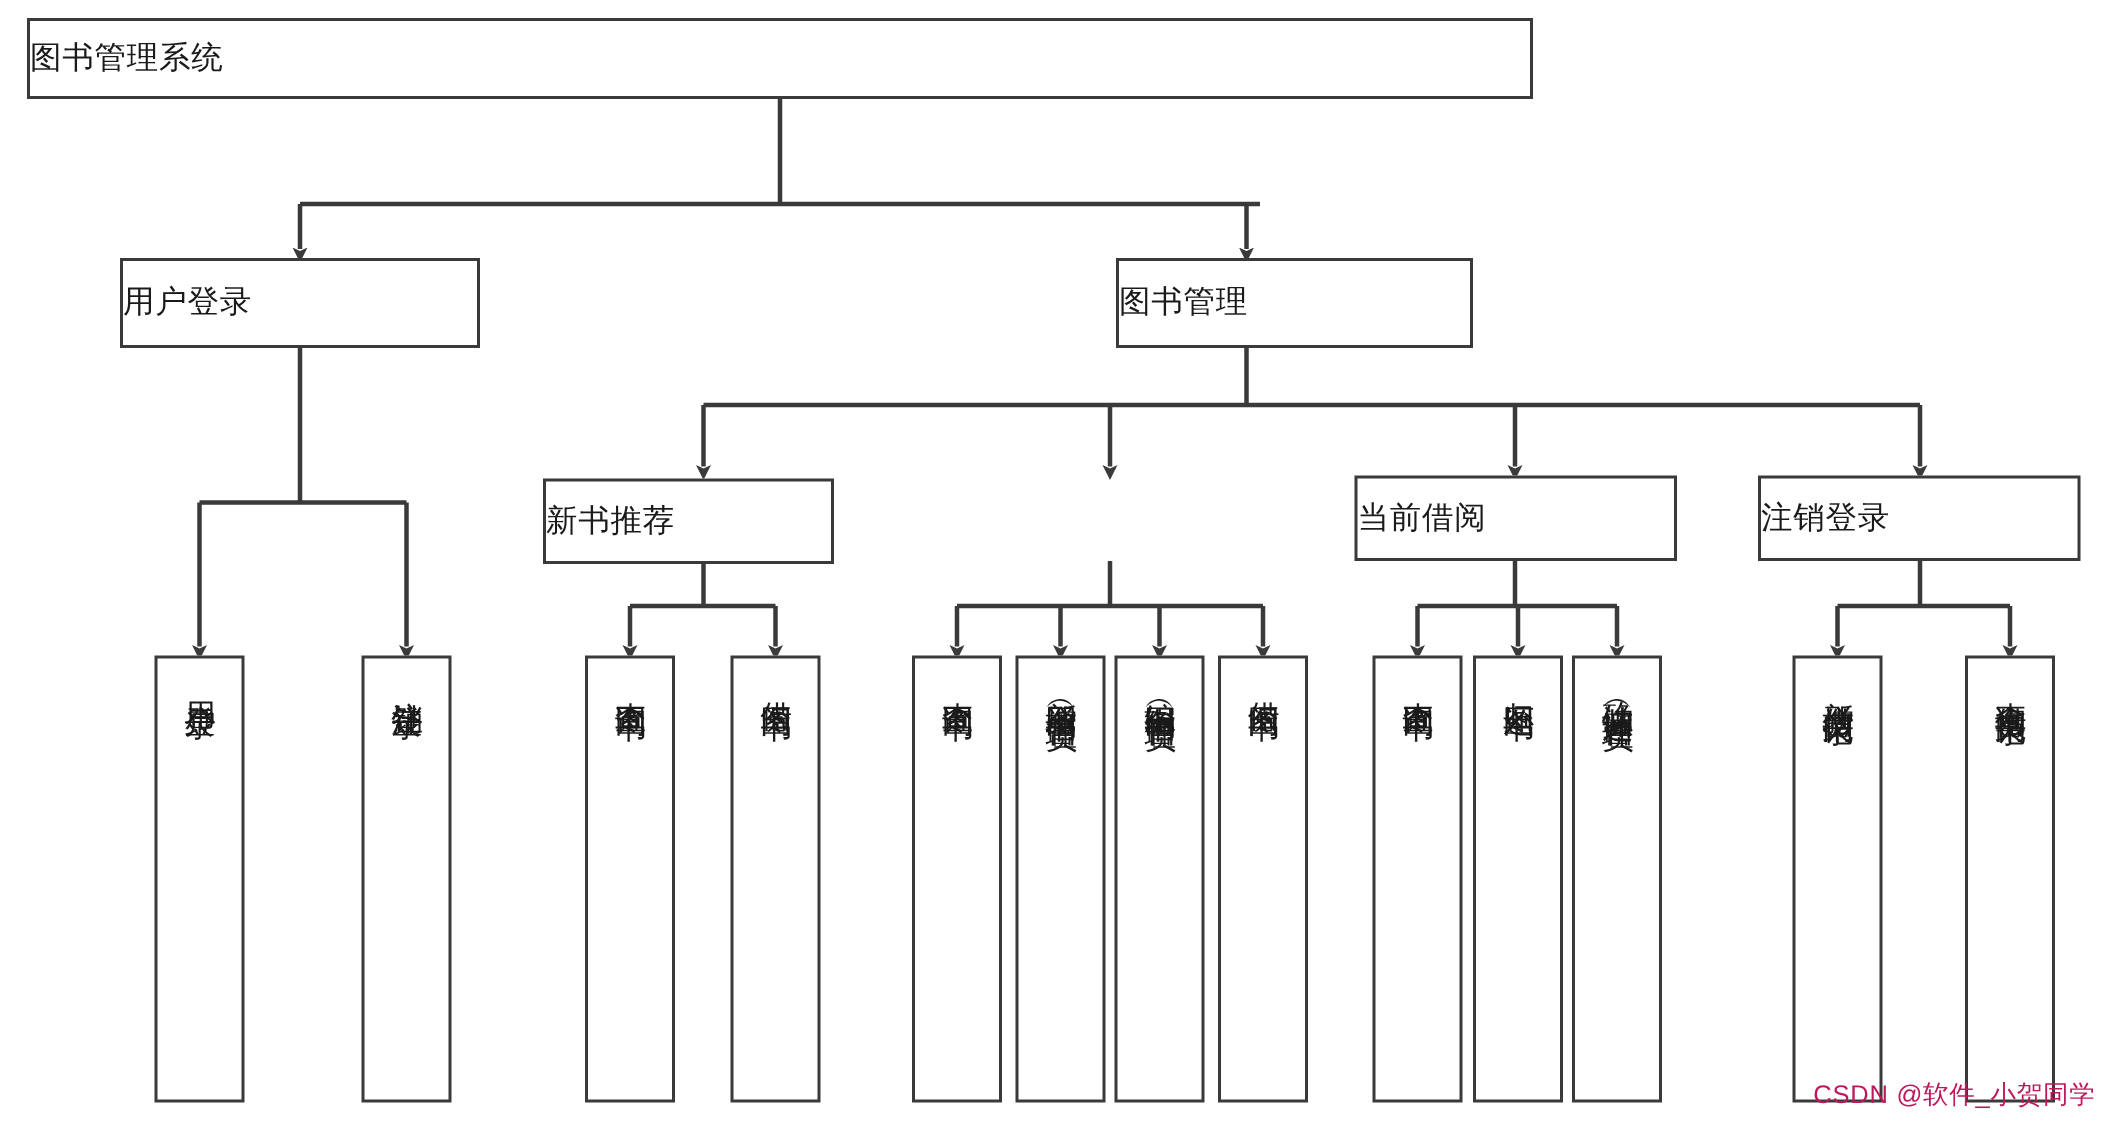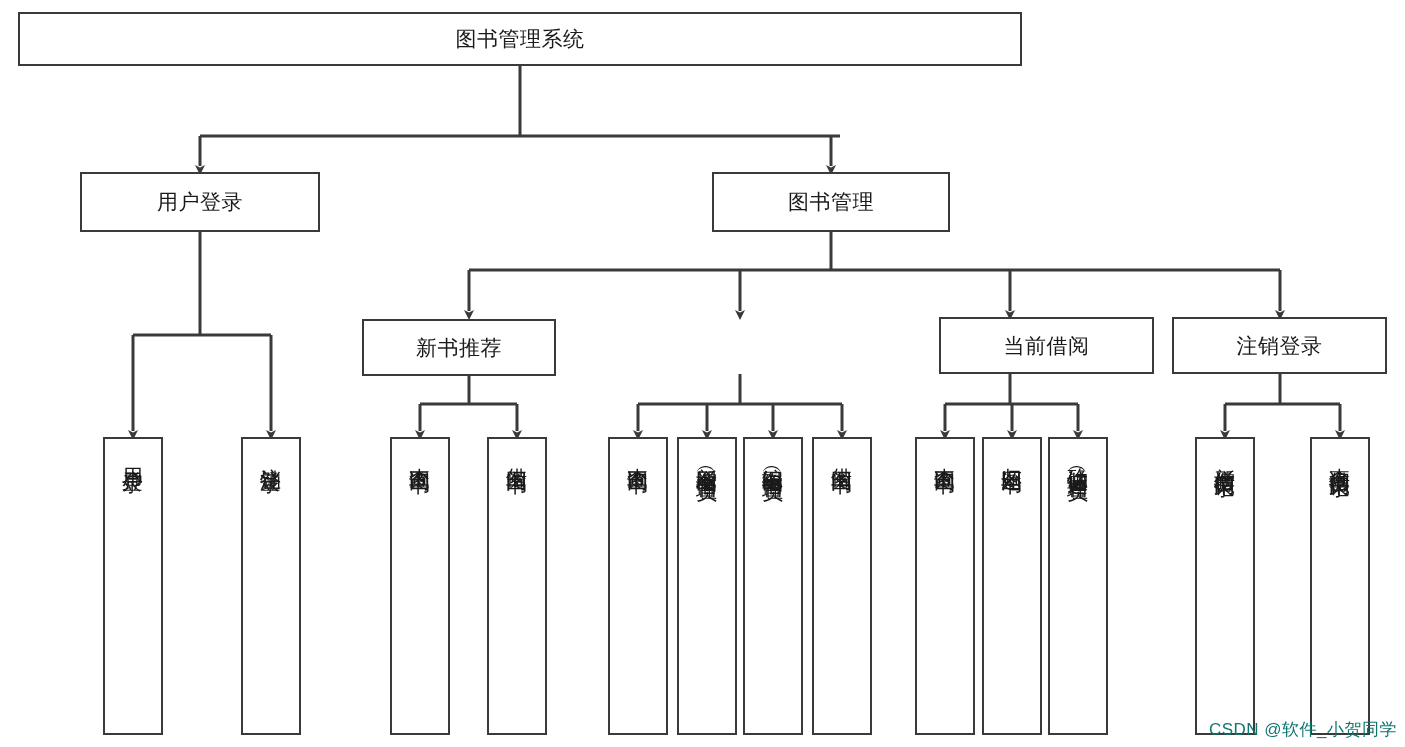--- a/index.html
+++ b/index.html
@@ -25,21 +25,21 @@
     height: 747px;
     pointer-events: none;
   }
   .node {
     position: absolute;
     box-sizing: border-box;
     background: #ffffff;
     border: 2px solid #3a3a3a;
     display: flex;
     align-items: center;
-    justify-content: center;
+    justify-content: flex-start;
     color: #1a1a1a;
     text-align: center;
     line-height: 1.12;
   }
   .node-label {
     display: block;
     white-space: pre-line;
   }
   .node.horiz .node-label {
     font-size: 21px;
@@ -55,21 +55,21 @@
     text-orientation: upright;
     font-size: 21px;
     letter-spacing: 2px;
     line-height: 1.0;
   }
   .watermark {
     position: absolute;
     right: 8px;
     bottom: 6px;
     font-size: 17px;
-    color: #0f766e;
+    color: #be185d;
     letter-spacing: 0.5px;
     user-select: none;
     white-space: nowrap;
   }
 </style>
 </head>
 <body>
 
 <div id="canvas">
 
@@ -127,30 +127,30 @@
   </svg>
 
   <div class="node horiz" style="left:18px; top:12px; width:1004px; height:54px;">
     <span class="node-label">图书管理系统</span>
   </div>
 
   <div class="node horiz" style="left:80px; top:172px; width:240px; height:60px;">
     <span class="node-label">用户登录</span>
   </div>
 
-  <div class="node horiz" style="left:712px; top:172px; width:238px; height:60px;">
+  <div class="node horiz" style="left:744px; top:172px; width:238px; height:60px;">
     <span class="node-label">图书管理</span>
   </div>
 
   <div class="node horiz" style="left:362px; top:319px; width:194px; height:57px;">
     <span class="node-label">新书推荐</span>
   </div>
 
 
-  <div class="node horiz" style="left:939px; top:317px; width:215px; height:57px;">
+  <div class="node horiz" style="left:903px; top:317px; width:215px; height:57px;">
     <span class="node-label">当前借阅</span>
   </div>
 
   <div class="node horiz" style="left:1172px; top:317px; width:215px; height:57px;">
     <span class="node-label">注销登录</span>
   </div>
 
   <div class="node vert" style="left:103px; top:437px; width:60px; height:298px;">
     <span class="node-label">用户登录</span>
   </div>

